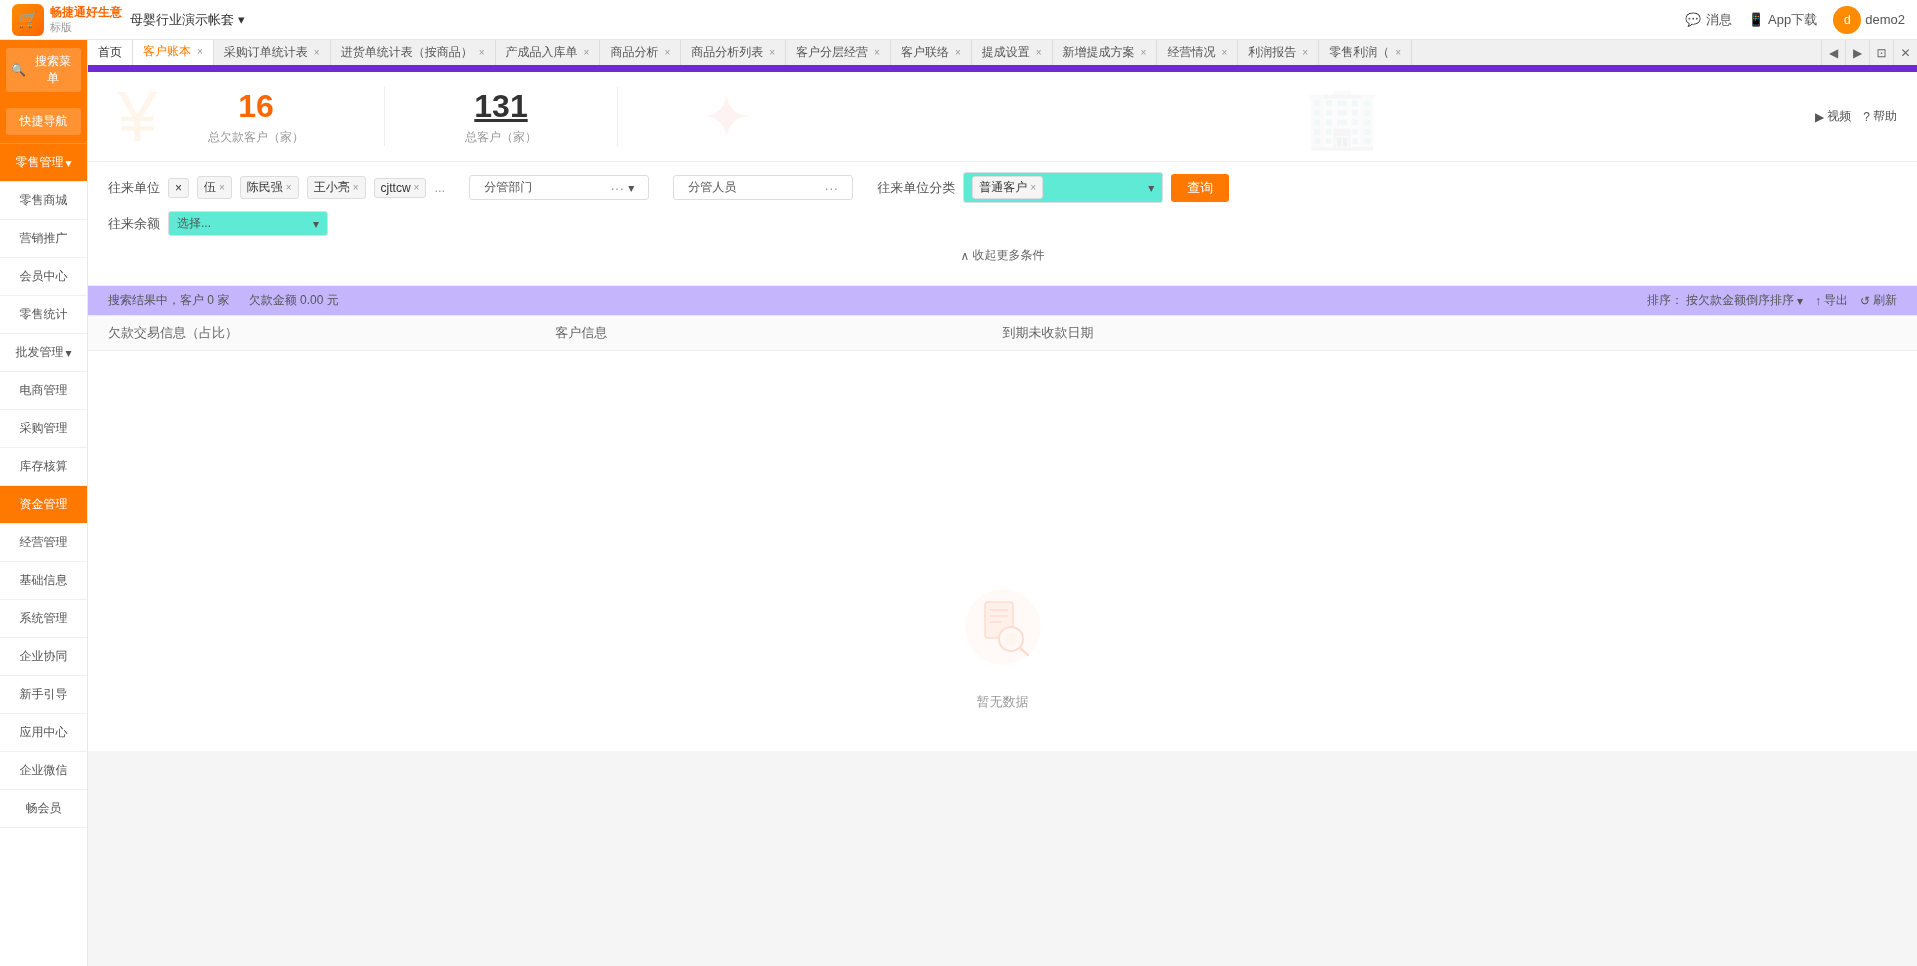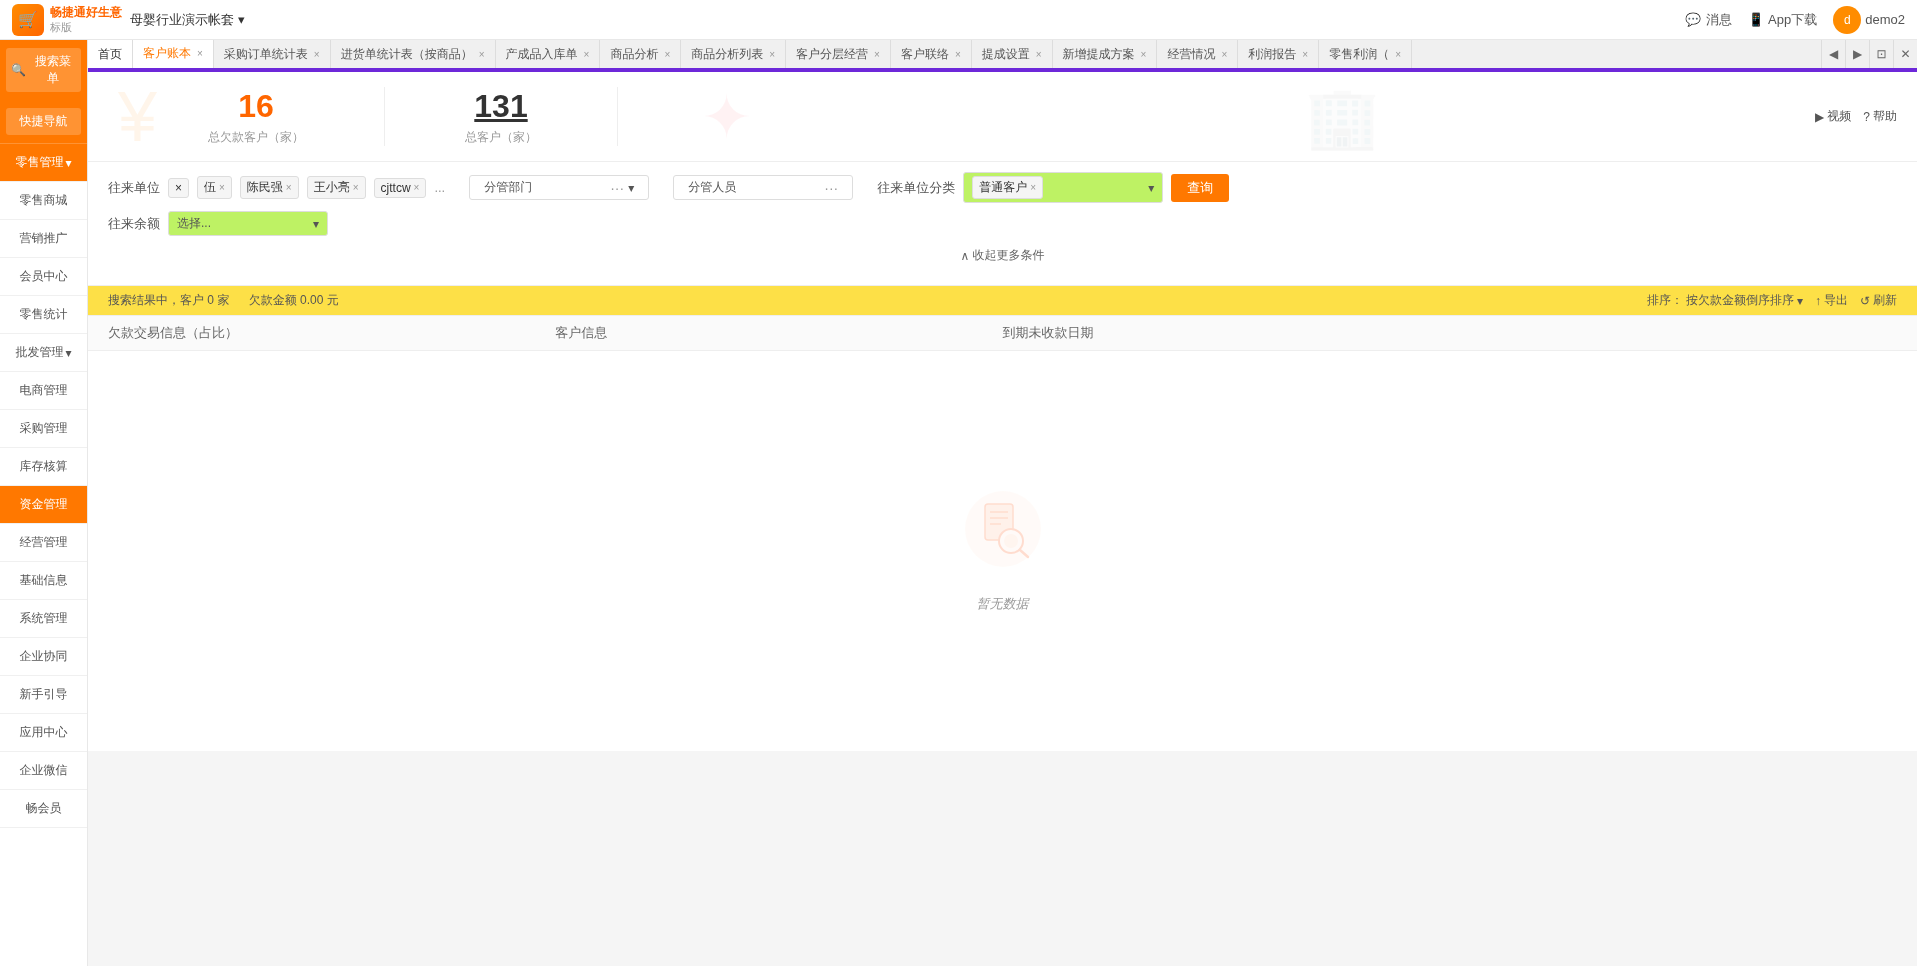--- a/index.html
+++ b/index.html
@@ -37,21 +37,21 @@
     .sidebar-nav-btn { padding: 8px 6px; background: #ff7800; border-bottom: 1px solid rgba(255,255,255,0.2); }
     .sidebar-nav-btn-inner { width: 100%; padding: 5px; background: rgba(255,255,255,0.2); border: none; color: white; border-radius: 3px; cursor: pointer; font-size: 12px; text-align: center; }
     .sidebar-item { padding: 10px 6px; text-align: center; cursor: pointer; font-size: 12px; color: #555; border-bottom: 1px solid #f0f0f0; }
     .sidebar-item.active { background: #ff7800; color: white; }
     .sidebar-item-with-arrow { display: flex; align-items: center; justify-content: center; gap: 2px; }
 
     
     .content-area { flex: 1; display: flex; flex-direction: column; overflow: hidden; }
 
     
-    .tab-bar { background: #f0f0f0; display: flex; align-items: center; height: 32px; border-bottom: 4px solid #6d28d9; flex-shrink: 0; overflow: hidden; }
+    .tab-bar { background: #f0f0f0; display: flex; align-items: center; height: 32px; border-bottom: 7px solid #6d28d9; flex-shrink: 0; overflow: hidden; }
     .tab-item { display: flex; align-items: center; gap: 4px; padding: 0 10px; height: 32px; cursor: pointer; font-size: 12px; color: #555; white-space: nowrap; border-right: 1px solid #ddd; background: #f0f0f0; }
     .tab-item.active { background: #fff; color: #ff7800; border-bottom: 2px solid #ff7800; }
     .tab-item.home { background: #fff; color: #333; }
     .tab-close { font-size: 10px; color: #999; cursor: pointer; margin-left: 2px; }
     .tab-arrows { display: flex; align-items: center; margin-left: auto; }
     .tab-arrow-btn { width: 24px; height: 32px; display: flex; align-items: center; justify-content: center; cursor: pointer; background: #f0f0f0; border-left: 1px solid #ddd; color: #666; font-size: 12px; }
 
     
     .page-content { flex: 1; overflow-y: auto; background: #f5f5f5; padding: 0; }
 
@@ -66,38 +66,38 @@
     .stats-bar-actions { margin-left: auto; display: flex; align-items: center; gap: 12px; font-size: 12px; color: #555; }
     .stats-bar-actions span { cursor: pointer; display: flex; align-items: center; gap: 3px; }
 
     
     .filter-area { background: #fff; padding: 10px 20px; border-bottom: 1px solid #eee; }
     .filter-row { display: flex; align-items: center; gap: 8px; margin-bottom: 8px; flex-wrap: wrap; }
     .filter-label { color: #555; font-size: 13px; white-space: nowrap; }
     .filter-tag { display: inline-flex; align-items: center; gap: 3px; background: #f5f5f5; border: 1px solid #ddd; border-radius: 3px; padding: 2px 6px; font-size: 12px; color: #333; }
     .filter-tag-close { cursor: pointer; color: #999; font-size: 10px; }
     .filter-more { color: #999; cursor: pointer; font-size: 13px; }
-    .filter-select { display: flex; align-items: center; gap: 4px; border: 1px solid #ddd; border-radius: 3px; padding: 3px 8px; background: #bef264; cursor: pointer; font-size: 12px; color: #555; min-width: 120px; }
+    .filter-select { display: flex; align-items: center; gap: 4px; border: 1px solid #ddd; border-radius: 3px; padding: 3px 8px; background: #5eead4; cursor: pointer; font-size: 12px; color: #555; min-width: 120px; }
     .filter-select-wide { min-width: 200px; }
     .filter-input-select { display: flex; align-items: center; gap: 4px; border: 1px solid #ddd; border-radius: 3px; padding: 3px 14px; background: #fff; font-size: 12px; color: #555; min-width: 180px; position: relative; }
     .filter-input-dots { color: #999; font-size: 14px; }
     .query-btn { background: #ff7800; color: white; border: none; border-radius: 3px; padding: 5px 16px; cursor: pointer; font-size: 13px; }
     .collapse-btn { display: flex; align-items: center; gap: 3px; color: #666; font-size: 12px; cursor: pointer; padding: 3px 8px; }
     .filter-row-center { justify-content: center; }
 
     
-    .result-bar { background: #fde047; padding: 6px 20px; border-bottom: 1px solid #eee; display: flex; align-items: center; justify-content: space-between; font-size: 12px; color: #555; }
+    .result-bar { background: #c4b5fd; padding: 6px 20px; border-bottom: 1px solid #eee; display: flex; align-items: center; justify-content: space-between; font-size: 12px; color: #555; }
     .result-bar-actions { display: flex; align-items: center; gap: 12px; }
     .result-bar-action { display: flex; align-items: center; gap: 3px; cursor: pointer; color: #555; }
     .sort-select { display: flex; align-items: center; gap: 3px; cursor: pointer; }
 
     
     .table-container { background: #fff; margin: 0; }
     .table-header { display: grid; grid-template-columns: 2fr 2fr 2fr 2fr; padding: 8px 20px; background: #fafafa; border-bottom: 1px solid #eee; font-size: 13px; color: #666; font-weight: normal; }
-    .table-body { min-height: 400px; display: flex; align-items: center; justify-content: center; flex-direction: column; padding: 40px; font-style: italic; }
+    .table-body { min-height: 400px; display: flex; align-items: center; justify-content: flex-end; flex-direction: column; padding: 40px; }
     .empty-state { display: flex; flex-direction: column; align-items: center; gap: 12px; }
     .empty-icon { font-size: 60px; opacity: 0.4; color: #ff9966; }
     .empty-text { font-size: 13px; color: #999; }
   </style>
 </head>
 <body>
 
 <div class="top-header">
   <div class="top-header-left">
     <div class="brand-logo">

